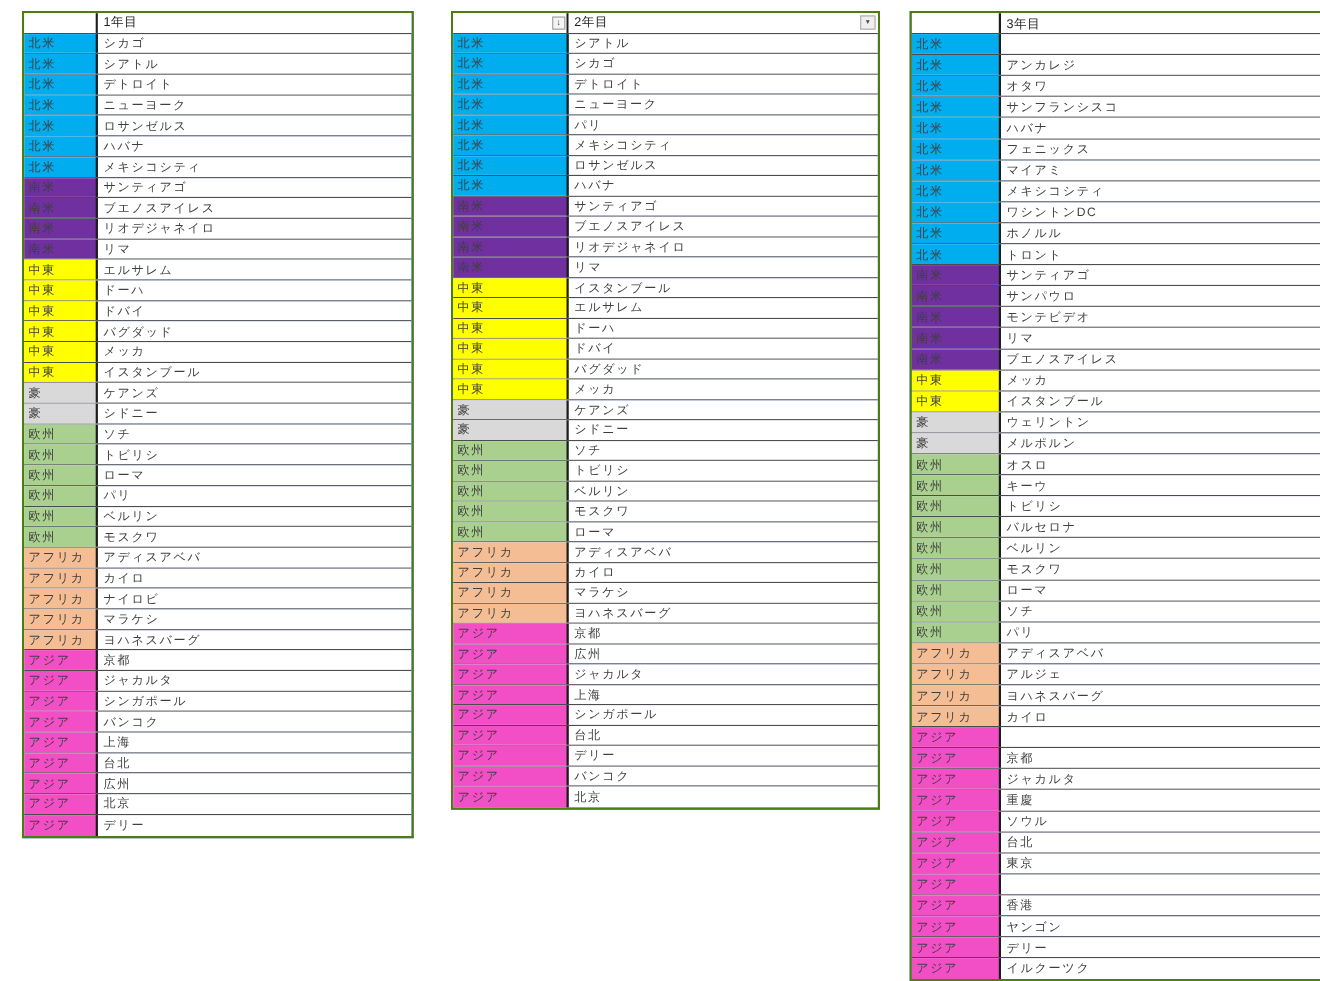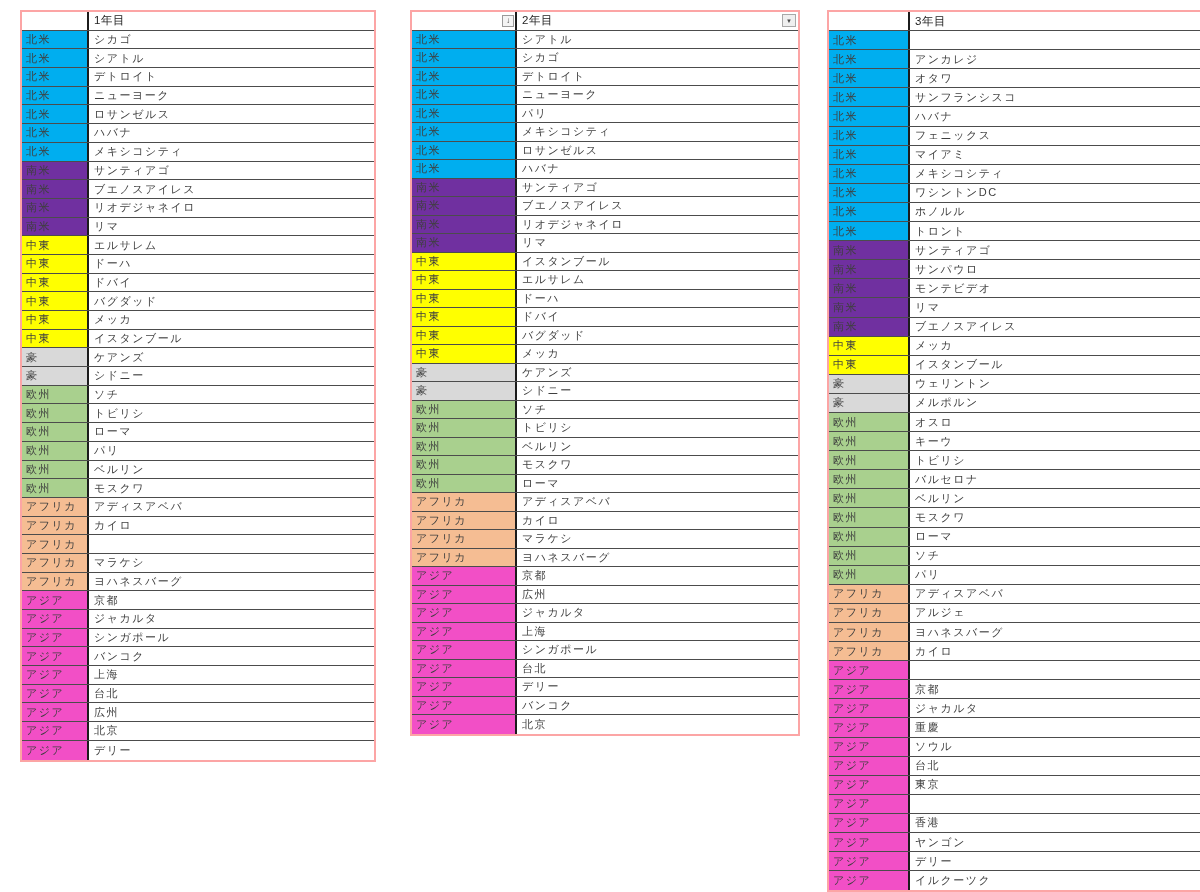--- a/index.html
+++ b/index.html
@@ -3,21 +3,21 @@
 <meta charset="utf-8">
 <style>
   html,body{margin:0;padding:0;}
   body{
     width:1200px;height:892px;background:#ffffff;position:relative;overflow:hidden;
     font-family:"Liberation Sans","DejaVu Sans",sans-serif;
   }
   .canvas{position:absolute;inset:0;}
   .xl-table{
     position:absolute;
-    border:2px solid #fca5a5;
+    border:2px solid #4d7c0f;
     background:#1d4ed8;
     box-sizing:border-box;
   }
   .row{
     display:flex;
     height:var(--rowh);
     box-sizing:border-box;
     border-bottom:1px solid #4c4c4c;
     background:#fff;
   }
@@ -319,20 +319,23 @@
     </div>
     <div class="cell city-cell">
       <span class="cell-label">カイロ</span>
     </div>
   </div>
 
   <div class="row">
     <div class="cell region-cell" style="background: rgb(245, 189, 147);">
       <span class="cell-label">アフリカ</span>
     </div>
+    <div class="cell city-cell">
+      <span class="cell-label">ナイロビ</span>
+    </div>
   </div>
 
   <div class="row">
     <div class="cell region-cell" style="background: rgb(245, 189, 147);">
       <span class="cell-label">アフリカ</span>
     </div>
     <div class="cell city-cell">
       <span class="cell-label">マラケシ</span>
     </div>
   </div>

